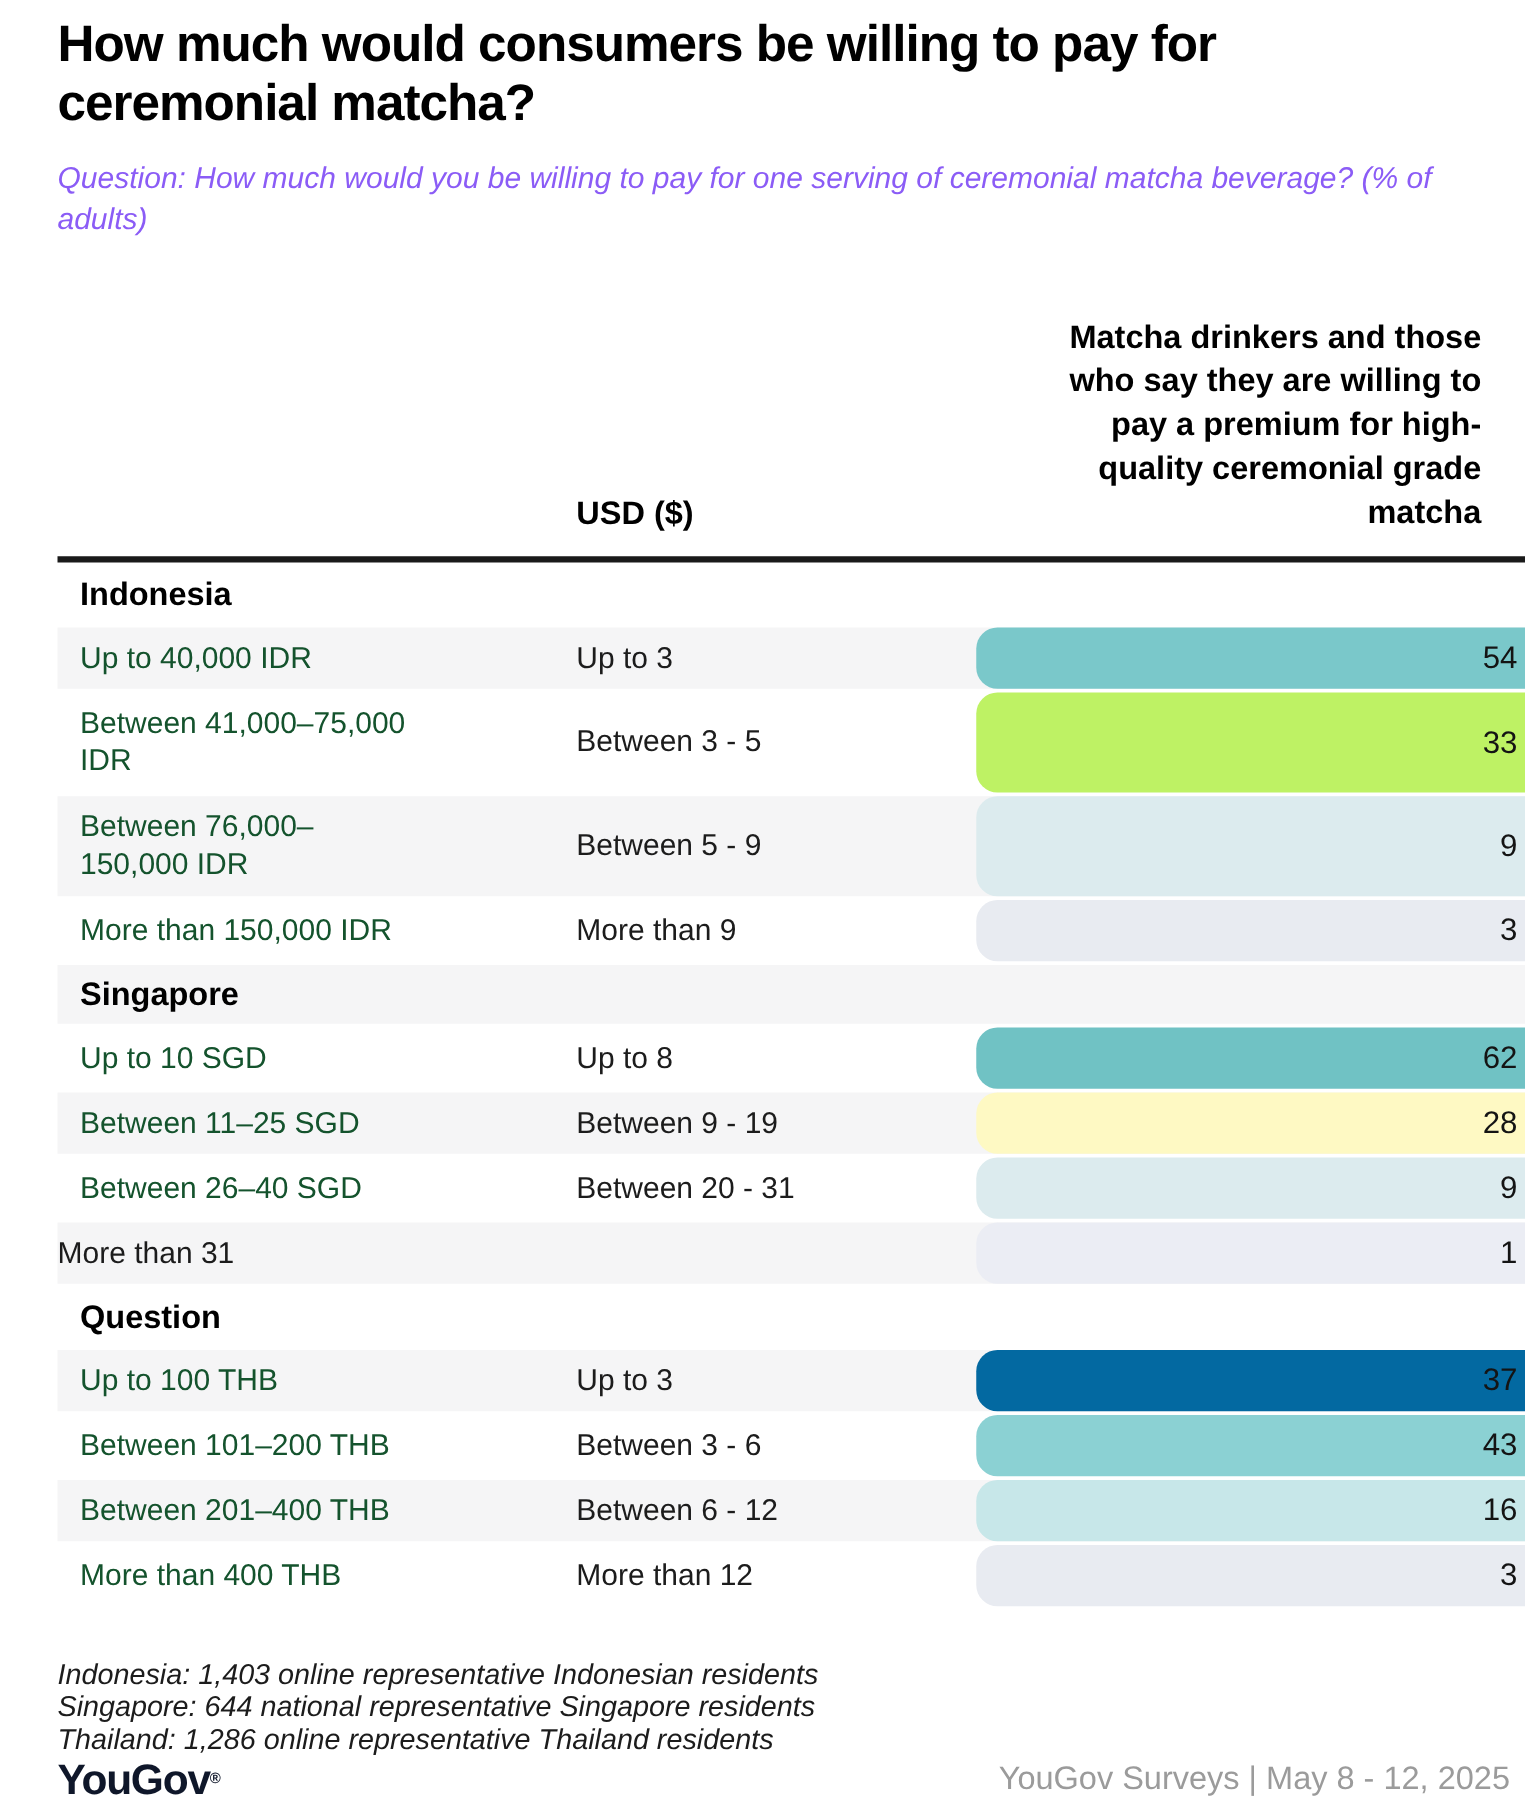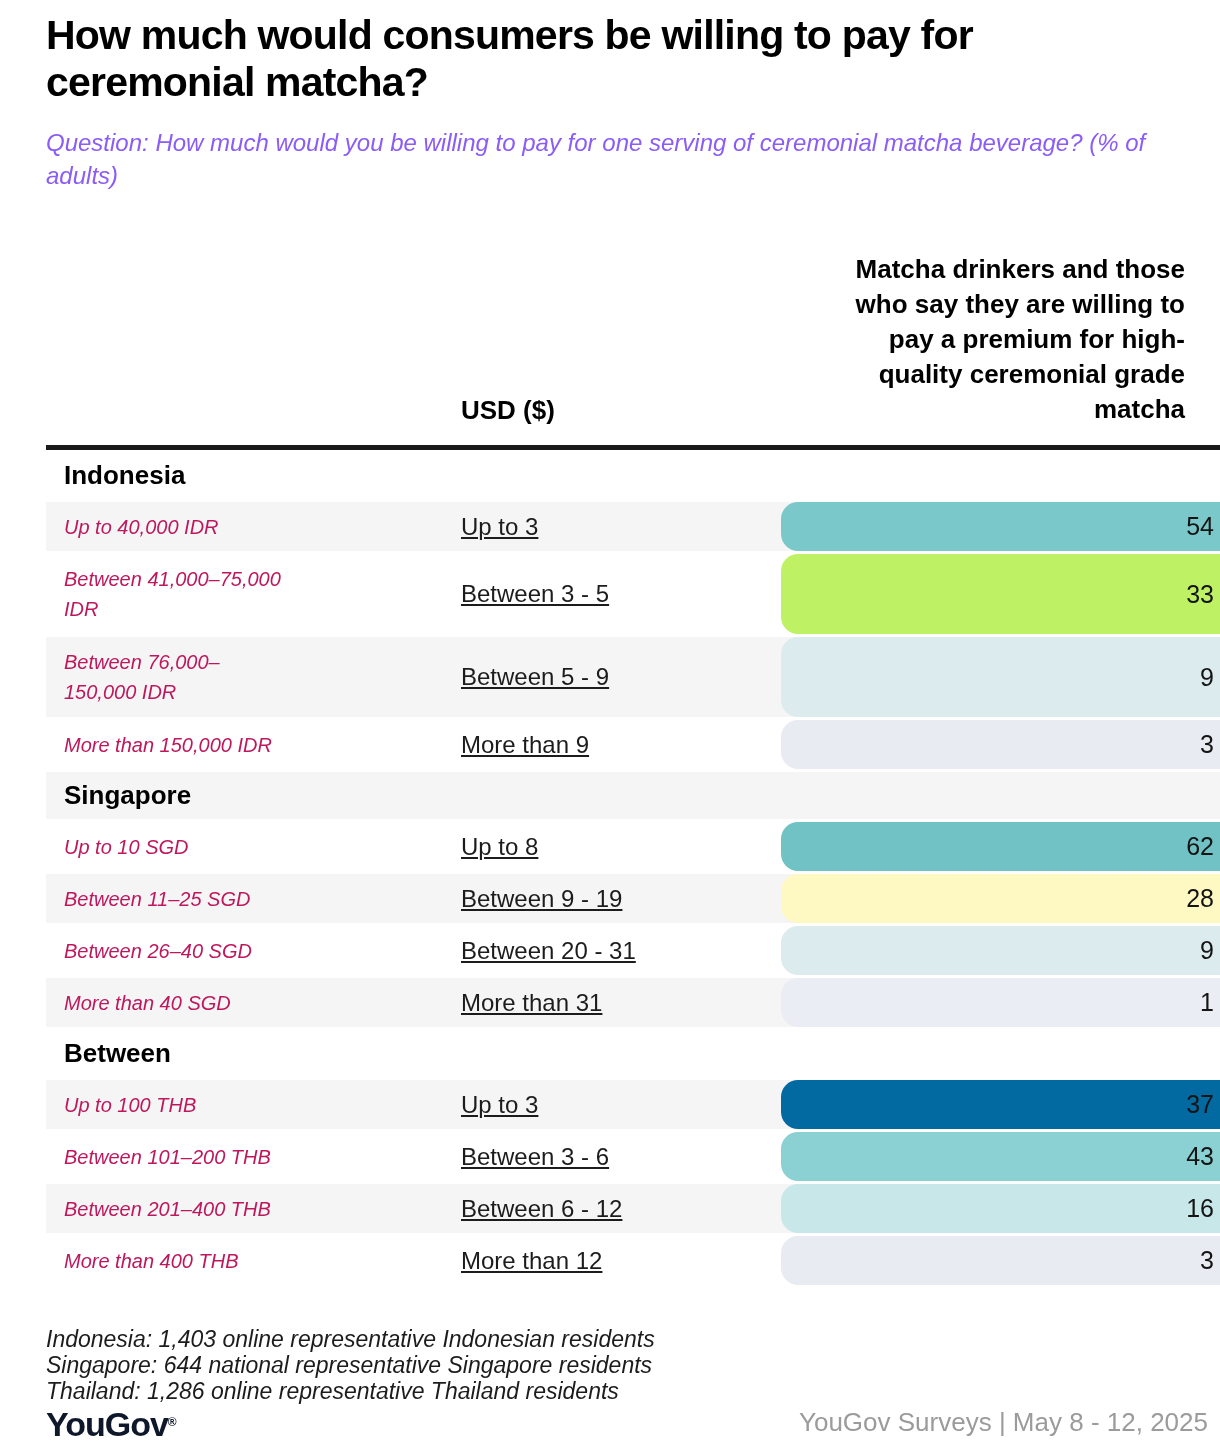--- a/index.html
+++ b/index.html
@@ -47,25 +47,24 @@
 
   .section-row {
     height: 47px; display: flex; align-items: center;
     padding-left: 18px; font-size: 26px; font-weight: bold; color: #000; text-align: right;
   }
   .data-row { display: flex; align-items: stretch; height: 49px; }
   .data-row.tall { height: 80px; }
   .labels { width: 735px; display: flex; align-items: center; }
   .cell-local {
     width: 415px; padding-left: 18px;
-    font-size: 20px; line-height: 30px; color: #be185d;
+    font-size: 24px; line-height: 30px; color: #14532d;
     white-space: pre-line;
-    font-style: italic;
-  }
-  .cell-usd { font-size: 24px; color: #1c1c1c; text-decoration: underline; }
+  }
+  .cell-usd { font-size: 24px; color: #1c1c1c; }
   .cell-value {
     width: 467px; display: flex; align-items: center; justify-content: flex-end;
     padding-right: 34px; font-size: 25px; color: #141414; border-radius: 17px;
   }
 
   .footnotes {
     position: absolute; left: 10px; top: 1326px;
     font-size: 23px; line-height: 26px; font-style: italic;
     color: #1c1c1c; white-space: pre-line;
   }
@@ -165,30 +164,29 @@
       <div class="labels">
         <span class="cell-local">Between 26–40 SGD</span>
         <span class="cell-usd">Between 20 - 31</span>
       </div>
       <div class="cell-value" style="background: rgb(220, 235, 238);">
         <span>9</span>
       </div>
     </div>
     <div class="row data-row">
       <div class="labels">
-        <span class="cell-local">More than 40 SGD</span>
         <span class="cell-usd">More than 31</span>
       </div>
       <div class="cell-value" style="background: rgb(235, 237, 244);">
         <span>1</span>
       </div>
     </div>
 
     <div class="row section-row">
-      <span>Between</span>
+      <span>Question</span>
     </div>
     <div class="row data-row">
       <div class="labels">
         <span class="cell-local">Up to 100 THB</span>
         <span class="cell-usd">Up to 3</span>
       </div>
       <div class="cell-value" style="background: #0369a1;">
         <span>37</span>
       </div>
     </div>

